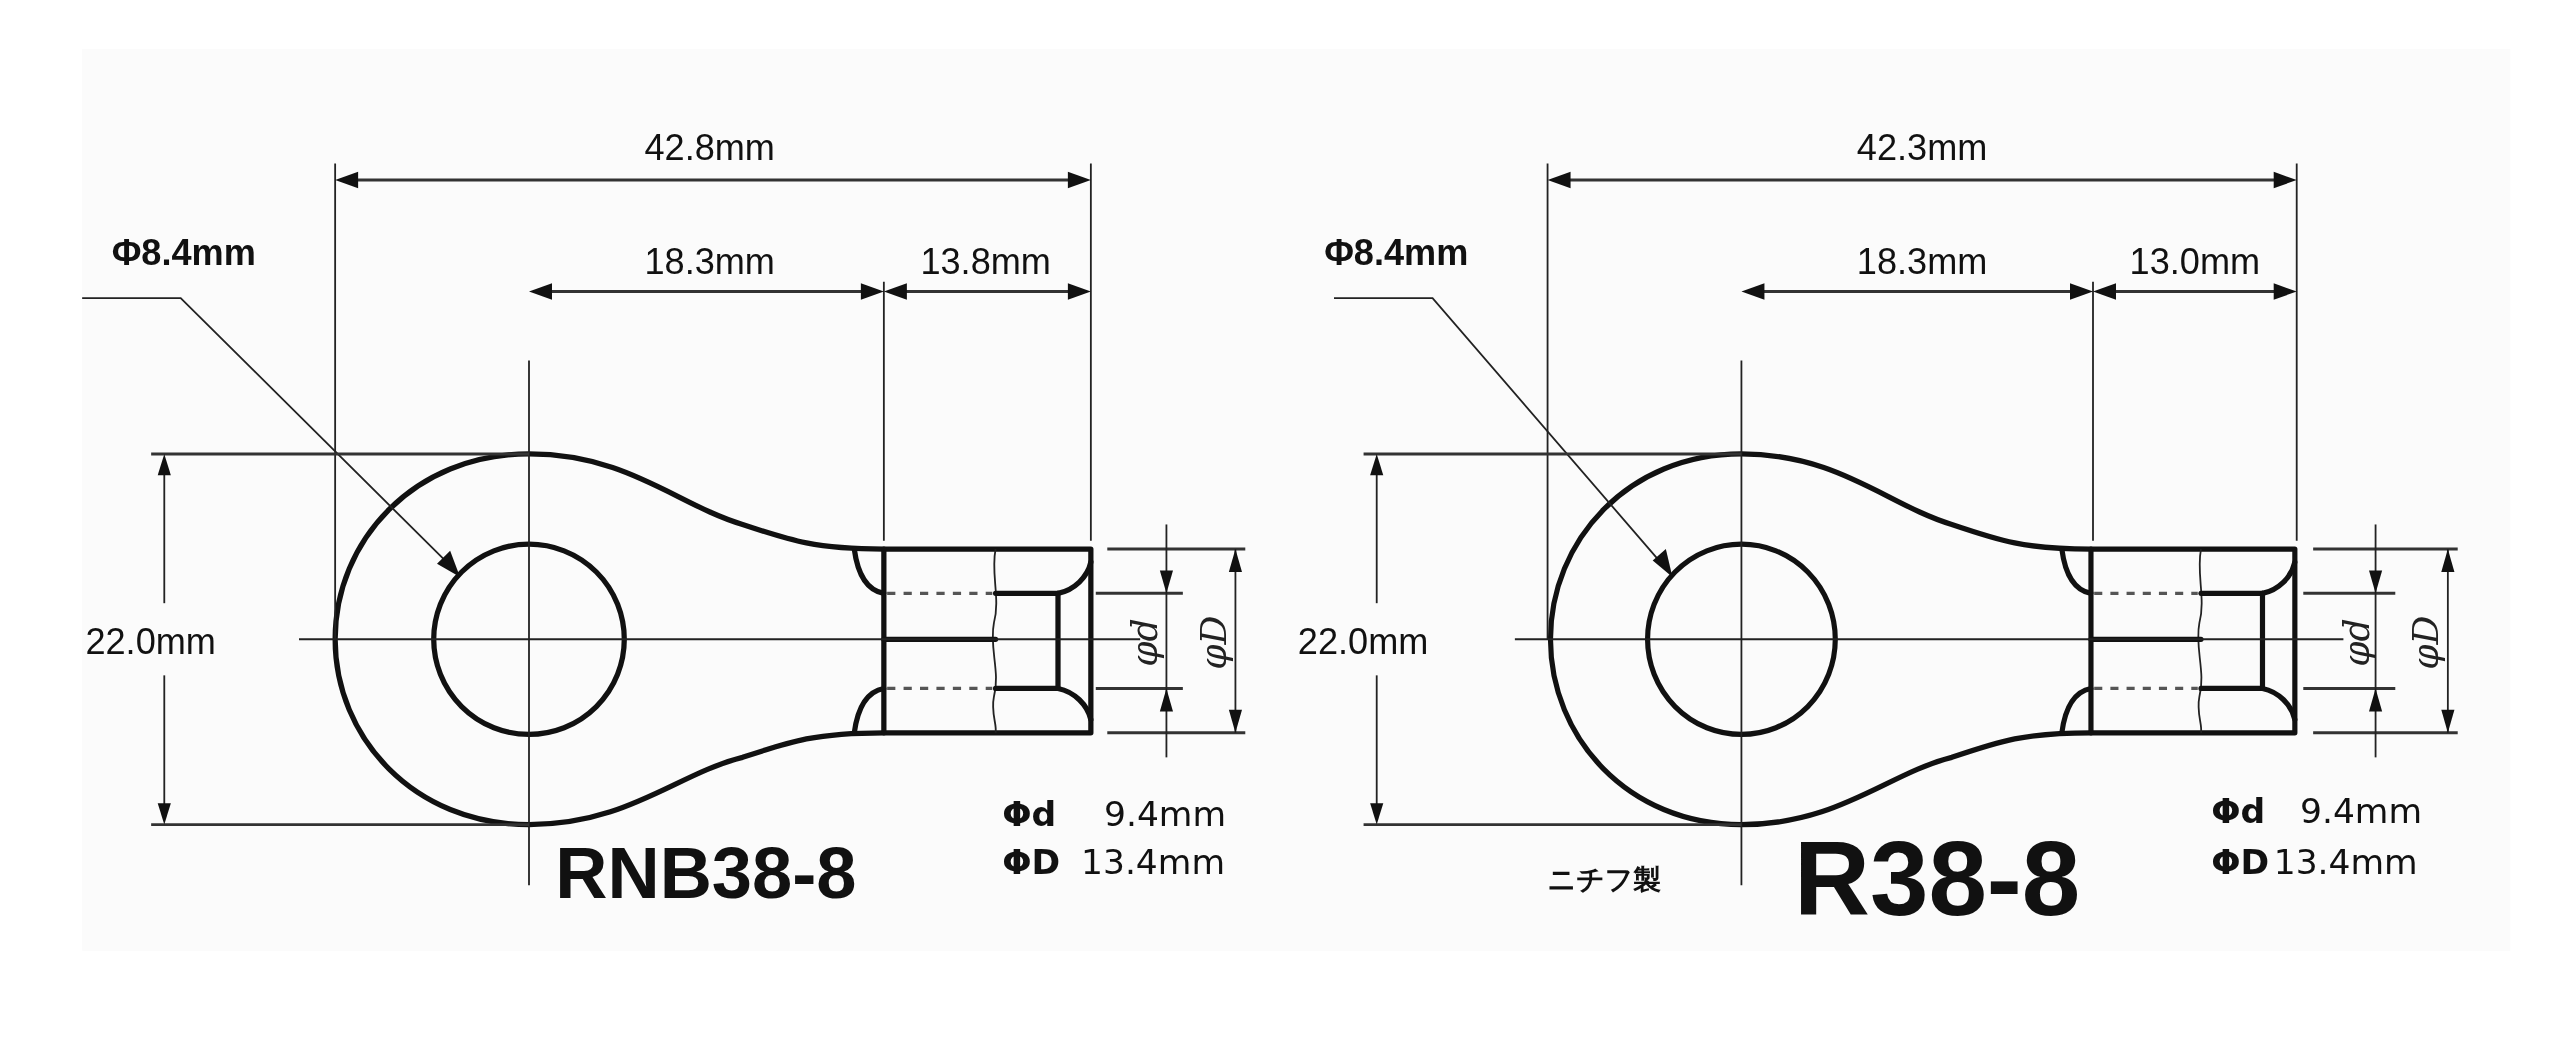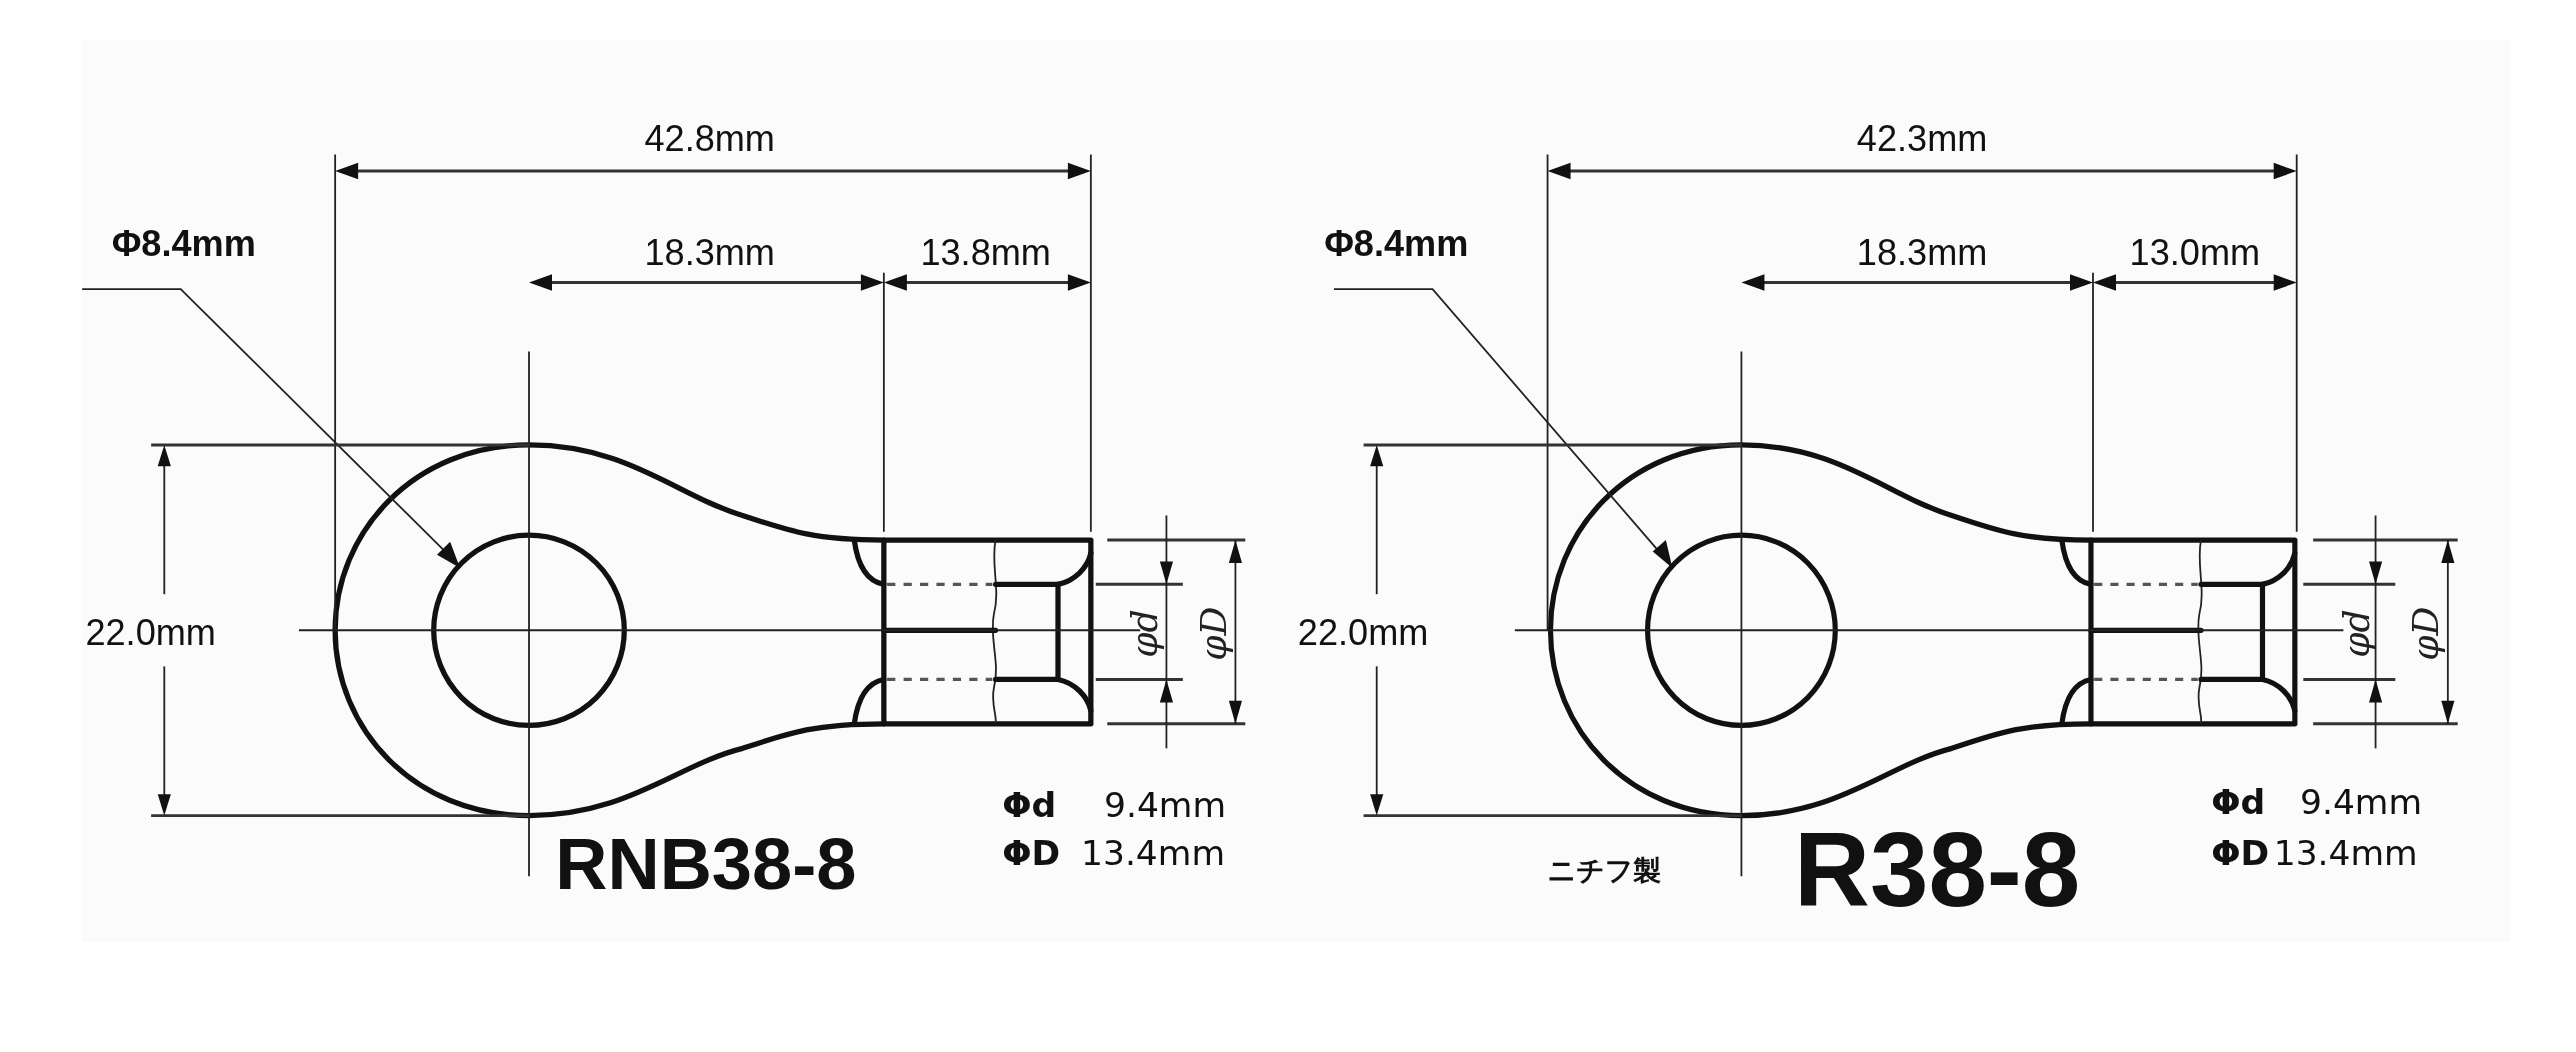--- a/index.html
+++ b/index.html
@@ -1,17 +1,17 @@
 <!DOCTYPE html>
 <html style="font-size:12.5px"><head>
   <meta charset="utf-8">
   <style>
     html, body { margin: 0; padding: 0; background: #ffffff; }
     body { width: 2576px; height: 1053px; overflow: hidden; }
-    #canvas { position: absolute; left: 0; top: 7px; width: 2576px; height: 942px; }
+    #canvas { position: absolute; left: 0; top: 16px; width: 2576px; height: 942px; }
     svg { display: block; }
     .bg-panel { fill: #fbfbfb; }
     .thick { fill: none; stroke: #111; stroke-width: 3.2; stroke-linejoin: round; stroke-linecap: round; }
     .thin { fill: none; stroke: #222; stroke-width: 1.1; }
     .dim { fill: none; stroke: #333; stroke-width: 1.8; }
     .dash { fill: none; stroke: #555; stroke-width: 2; stroke-dasharray: 5 5; }
     .arrow { fill: #111; }
     .t-dim { font-family: "Liberation Sans", sans-serif; font-size: 22px; fill: #111; }
     .t-bold { font-family: "Liberation Sans", sans-serif; font-size: 22px; font-weight: bold; fill: #111; }
     .t-spec { font-family: "DejaVu Sans", sans-serif; font-size: 21px; fill: #111; }

